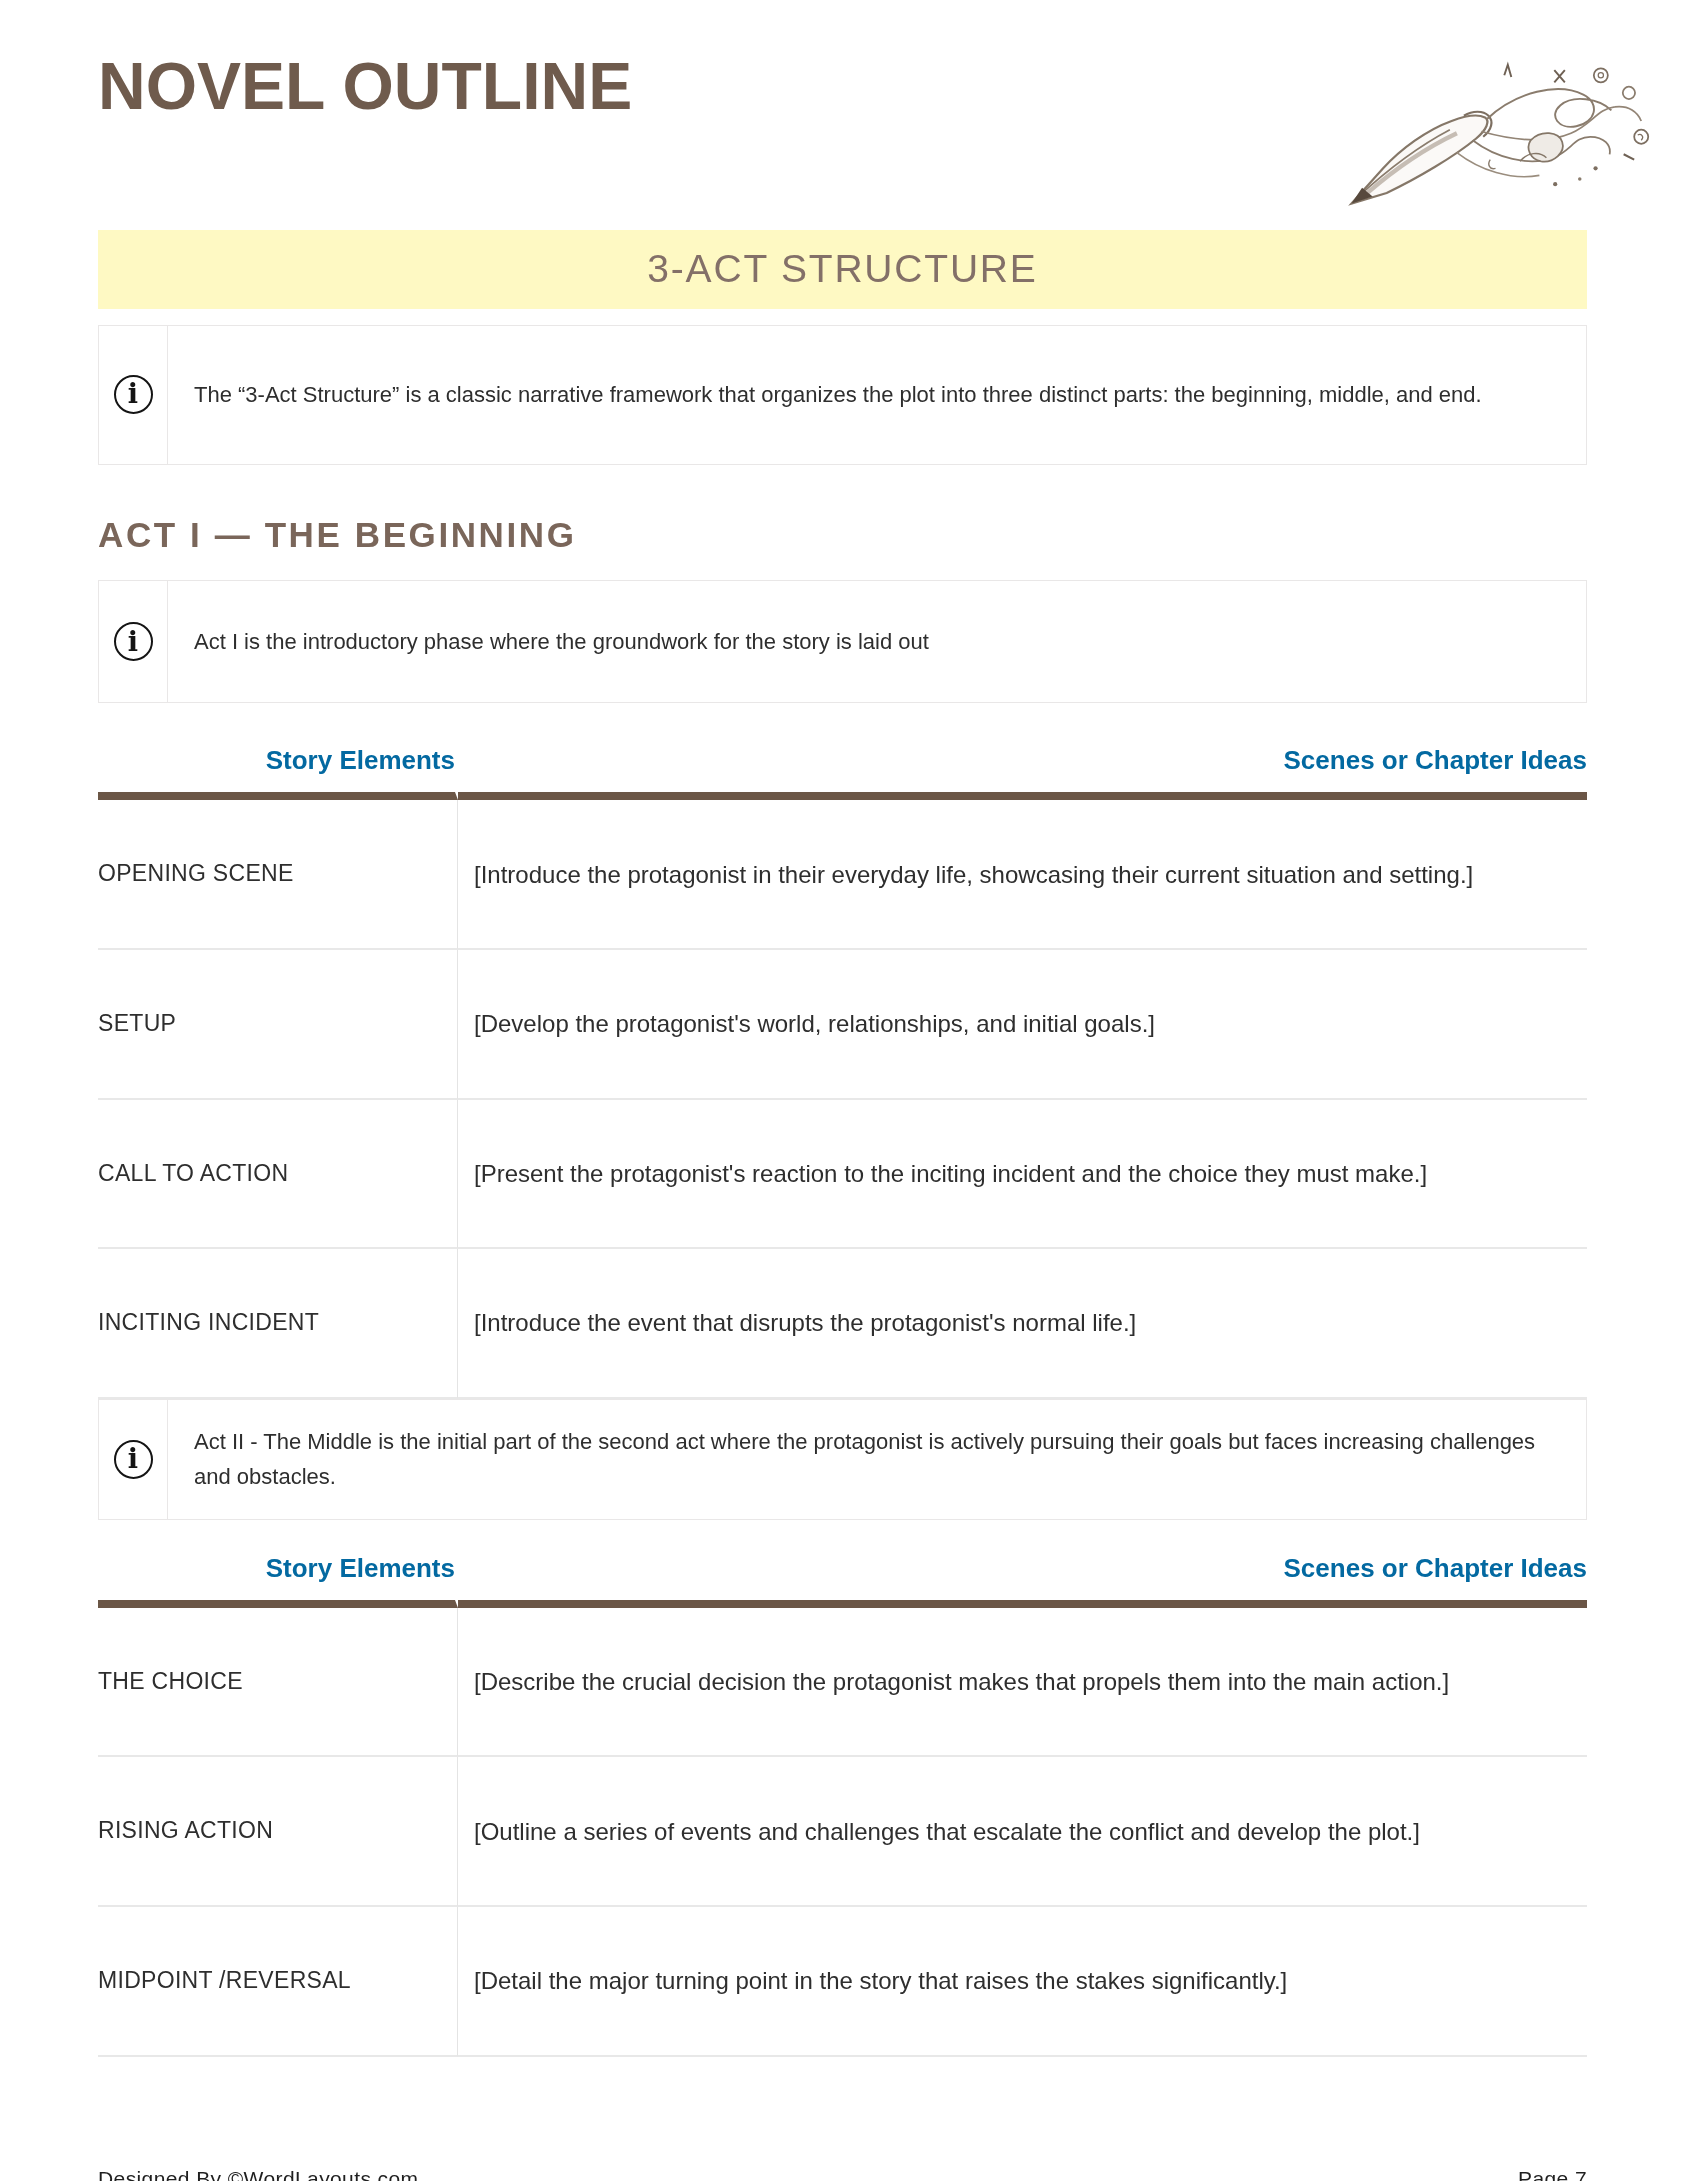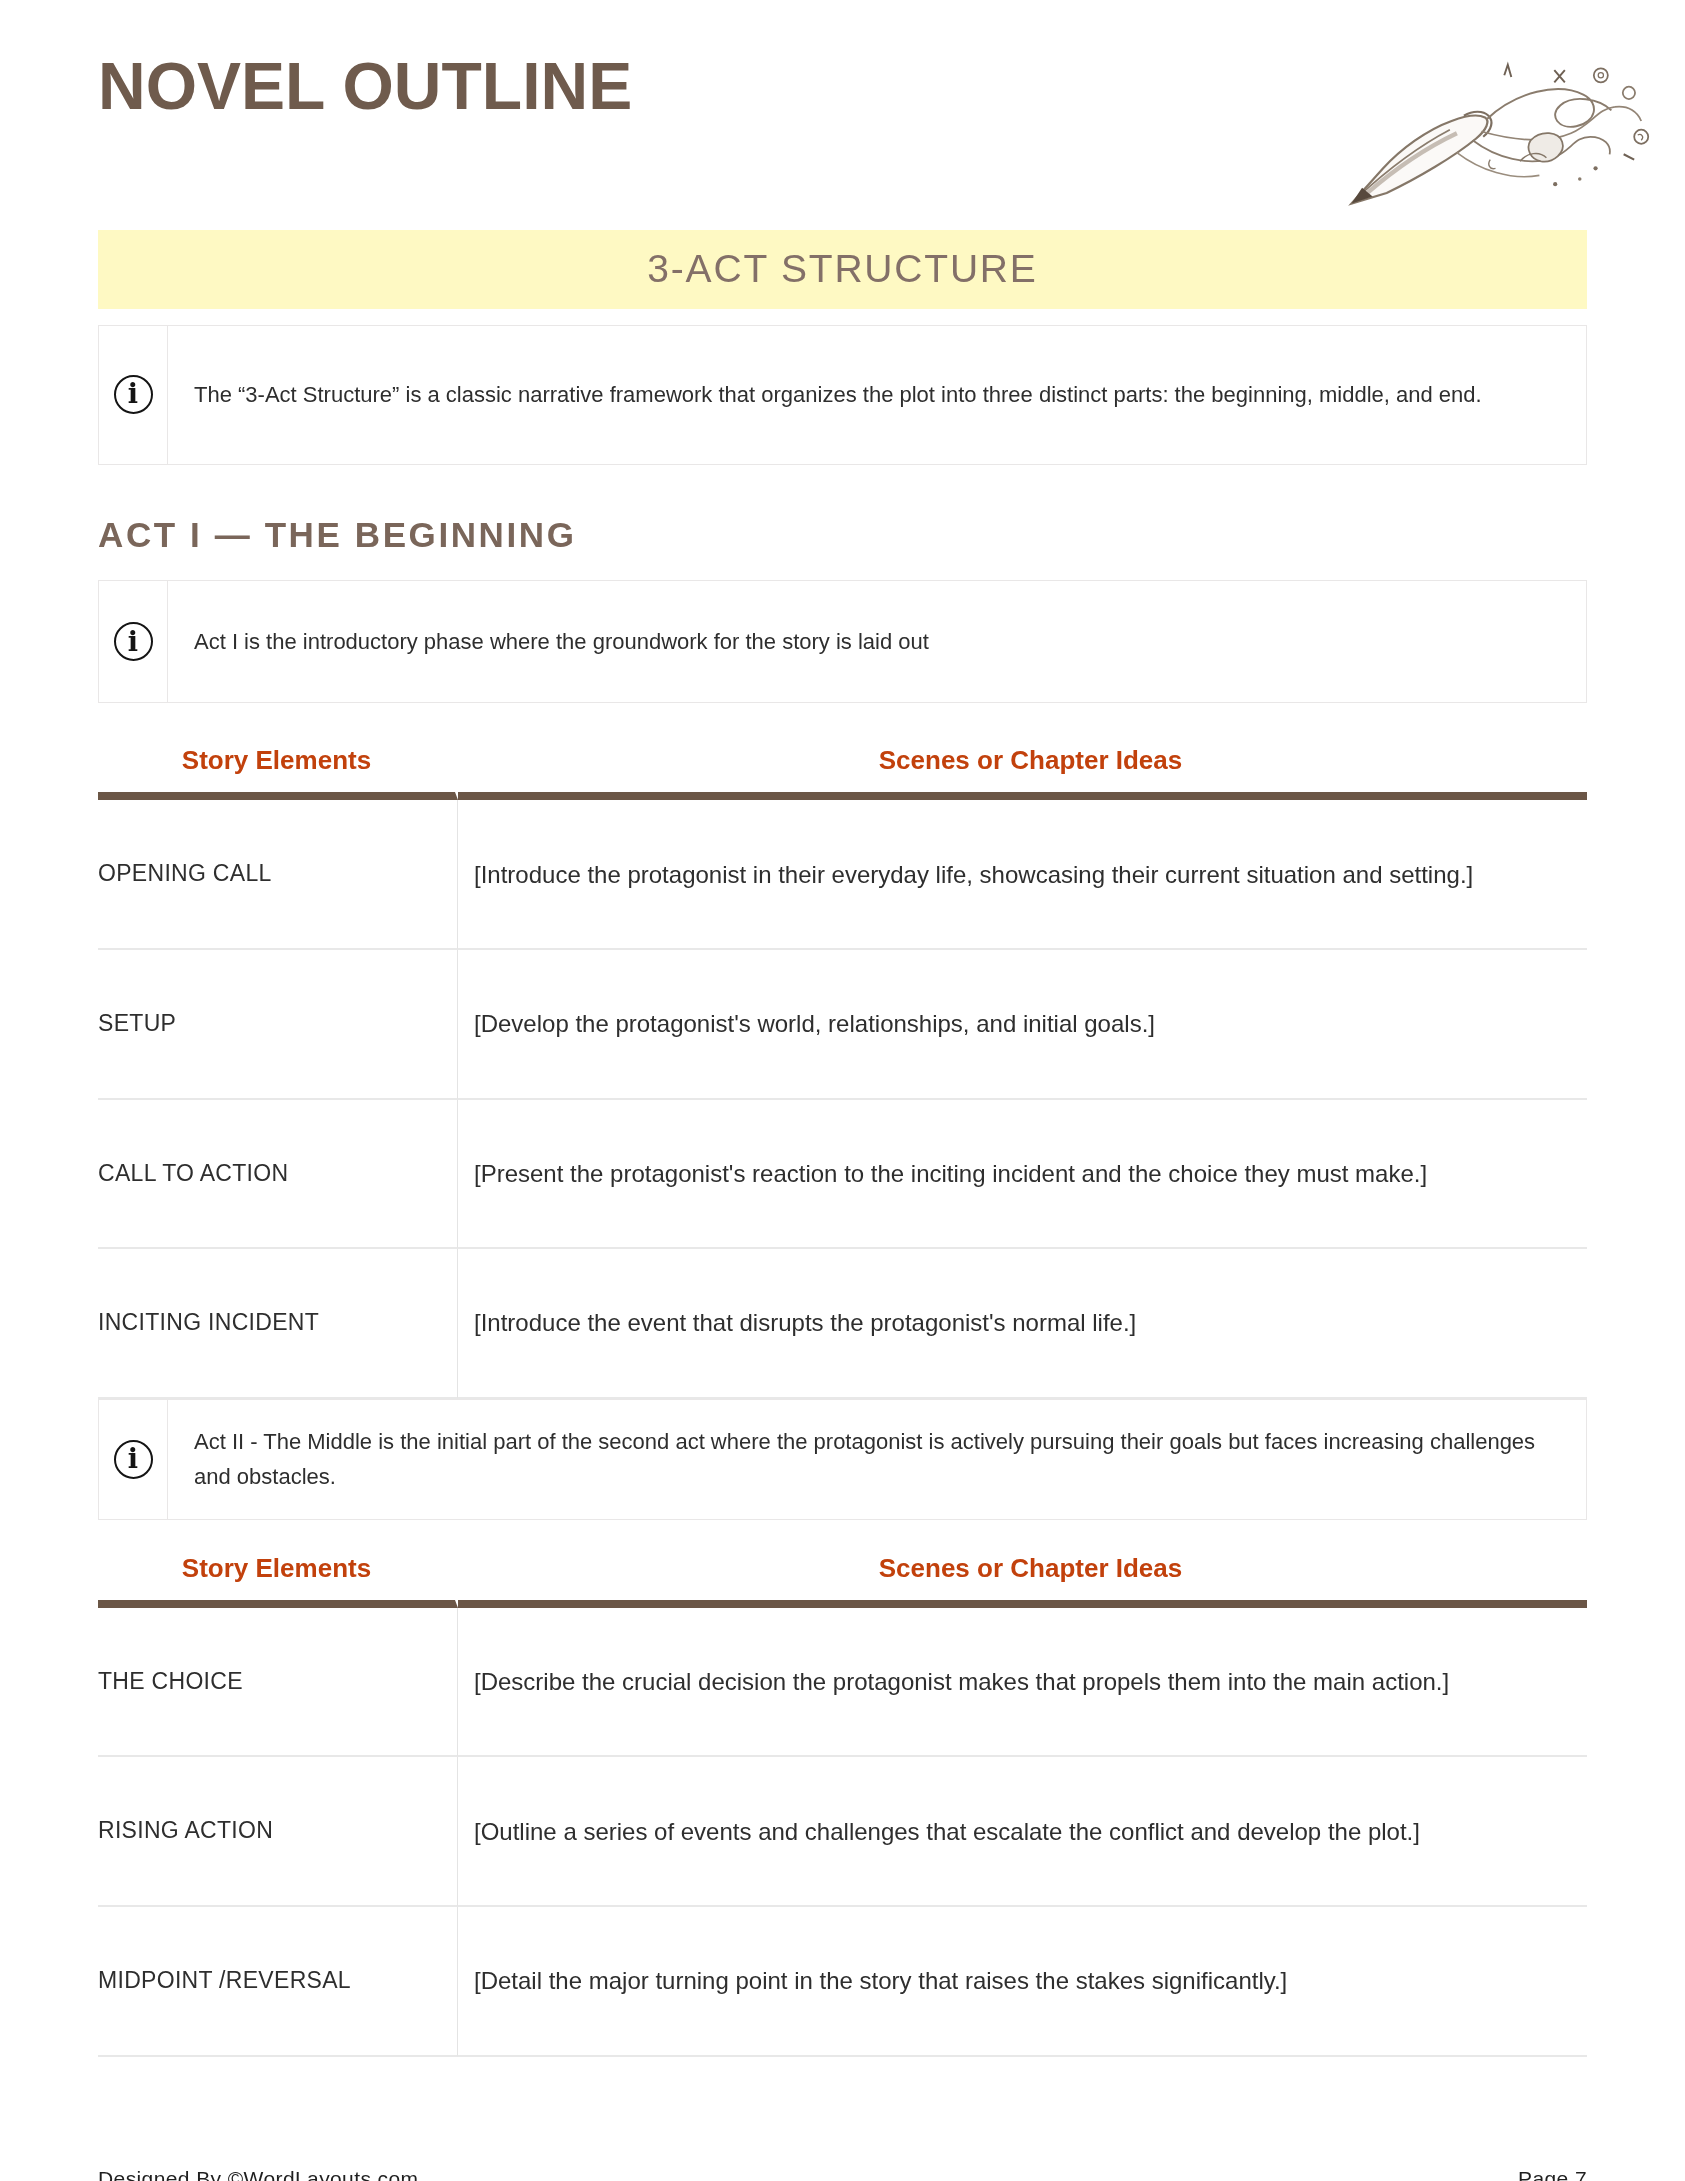--- a/index.html
+++ b/index.html
@@ -57,21 +57,21 @@
   .section-heading.h-act2{margin-top:46px;margin-bottom:21px;}
 
   
   table.story-table{
     margin:42px 98px 0;width:1489px;border-collapse:separate;border-spacing:0;
     table-layout:fixed;
   }
   table.t2{margin-top:33px;}
   .story-table col.c1{width:360px;}
   .story-table th{
-    text-align:center;font-size:26px;font-weight:700;color:#c2410c;
+    text-align:right;font-size:26px;font-weight:700;color:#0369a1;
     padding:0 0 16px 0;border-bottom:8.8px solid #6b5646;vertical-align:bottom;
   }
   .story-table th.th-ideas{padding-left:16px;}
   .story-table th.th-elements{border-right:3.5px solid #ffffff;}
   .story-table td{
     height:130px;vertical-align:middle;border-bottom:2.6px solid #e8e8e8;
     font-size:24px;color:#2e2e2e;line-height:1.55;
   }
   .story-table td.cell-element{
     border-right:1.8px solid #e4e4e4;padding:8.8px 23px 8.8px 0;
@@ -151,21 +151,21 @@
         <col class="c2">
       </colgroup>
     <thead>
       <tr>
         <th class="th-elements">Story Elements</th>
         <th class="th-ideas">Scenes or Chapter Ideas</th>
       </tr>
     </thead>
     <tbody>
       <tr>
-        <td class="cell-element">OPENING CALL</td>
+        <td class="cell-element">OPENING SCENE</td>
         <td class="cell-idea">[Introduce the protagonist in their everyday life, showcasing their current situation and setting.]</td>
       </tr>
       <tr>
         <td class="cell-element">SETUP</td>
         <td class="cell-idea">[Develop the protagonist's world, relationships, and initial goals.]</td>
       </tr>
       <tr>
         <td class="cell-element">CALL TO ACTION</td>
         <td class="cell-idea">[Present the protagonist's reaction to the inciting incident and the choice they must make.]</td>
       </tr>

